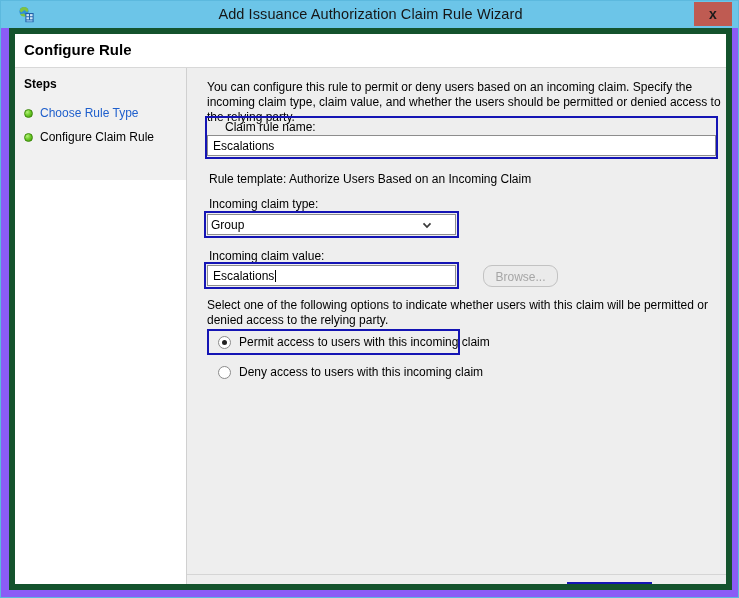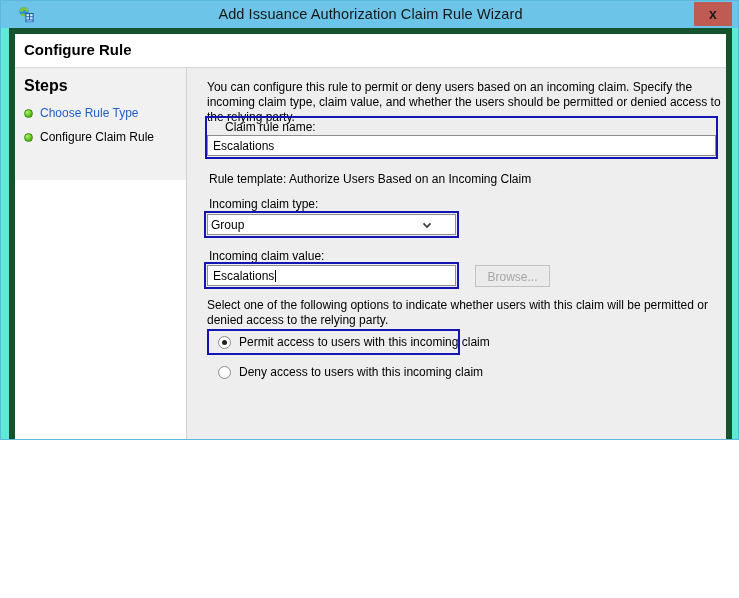--- a/index.html
+++ b/index.html
@@ -10,23 +10,23 @@
   body {
     font-family: "Liberation Sans", sans-serif;
     font-size: 12px;
     color: #000000;
     -webkit-font-smoothing: none;
   }
 
   #window {
     position: relative;
     width: 739px;
-    height: 440px;
-    box-sizing: border-box;
-    background: #5eead4;
+    height: 598px;
+    box-sizing: border-box;
+    background: #8b5cf6;
     border: 1px solid #5cb9de;
     overflow: hidden;
   }
 
   
   #titlebar {
     position: absolute;
     left: 0; top: 0;
     width: 739px;
     height: 27px;
@@ -108,21 +108,21 @@
   #steps-block {
     position: absolute;
     left: 0; top: 0;
     width: 171px;
     height: 112px;
     background: #f1f1f1;
   }
   #steps-title {
     position: absolute;
     left: 9px; top: 9px;
-    font-size: 16px;
+    font-size: 12px;
     font-weight: bold;
     color: #000;
   }
   .step-item {
     position: absolute;
     left: 9px;
     height: 18px;
     display: flex;
     align-items: center;
     gap: 7px;
@@ -344,21 +344,21 @@
       </div>
       <div class="hl-ring" style="left:17px; top:143px; width:255px; height:27px;"></div>
 
       <div class="field-label" style="left:22px; top:181px;">Incoming claim value:</div>
       <div class="txtbox" style="left:20px; top:197px; width:249px; height:21px;">
         <span>Escalations</span>
           <span class="caret"></span>
       </div>
       <div class="hl-ring" style="left:17px; top:194px; width:255px; height:27px;"></div>
 
-      <div class="btn disabled" style="left:288px; top:197px; width:75px; height:22px;">Browse...</div>
+      <div class="btn disabled" style="left:296px; top:197px; width:75px; height:22px;border-radius:9px;">Browse...</div>
 
       <div class="intro-text" style="top:230px;">Select one of the following options to indicate whether users with this claim will be permitted or denied access to the relying party.</div>
 
       <div class="radio-row" style="left:31px; top:267px;">
         <span class="radio-mark checked"></span>
         <span>Permit access to users with this incoming claim</span>
       </div>
       <div class="hl-ring" style="left:20px; top:261px; width:253px; height:26px;"></div>
 
       <div class="radio-row" style="left:31px; top:297px;">

